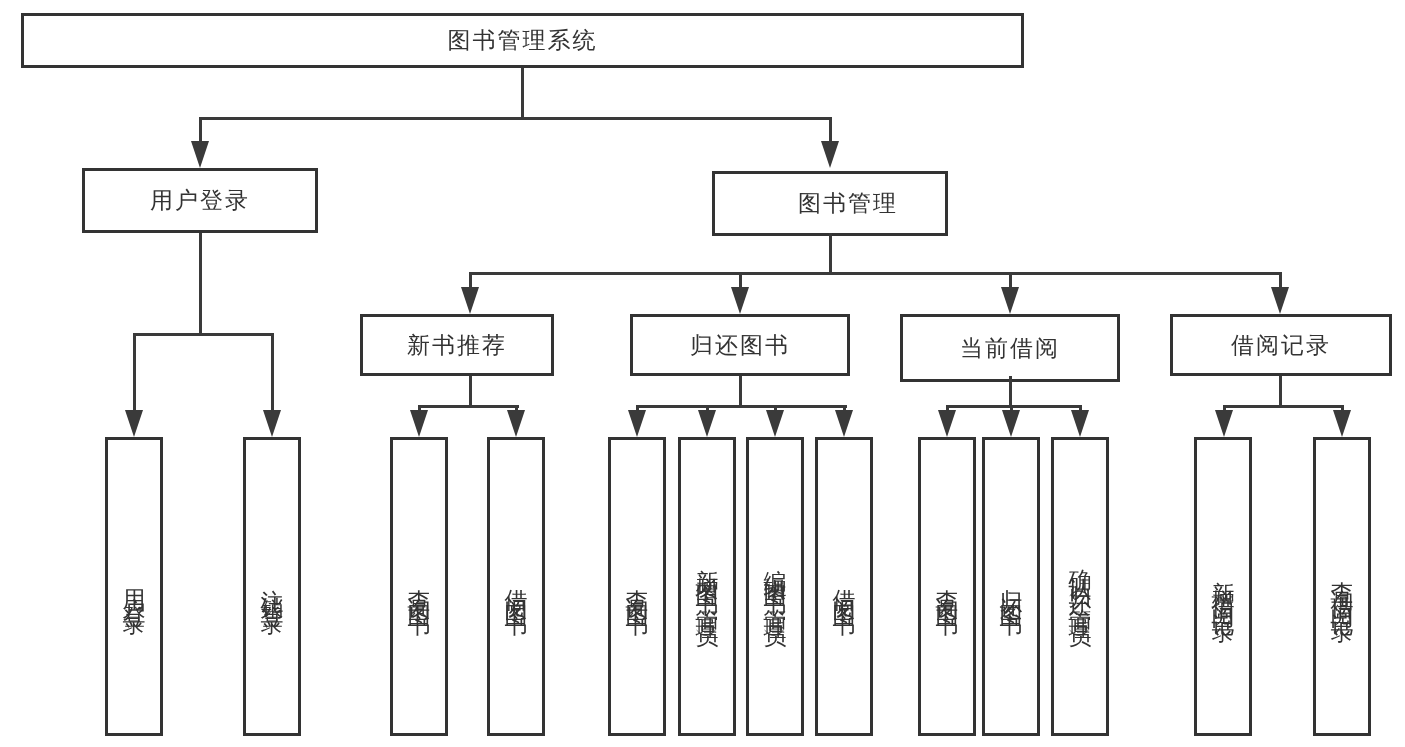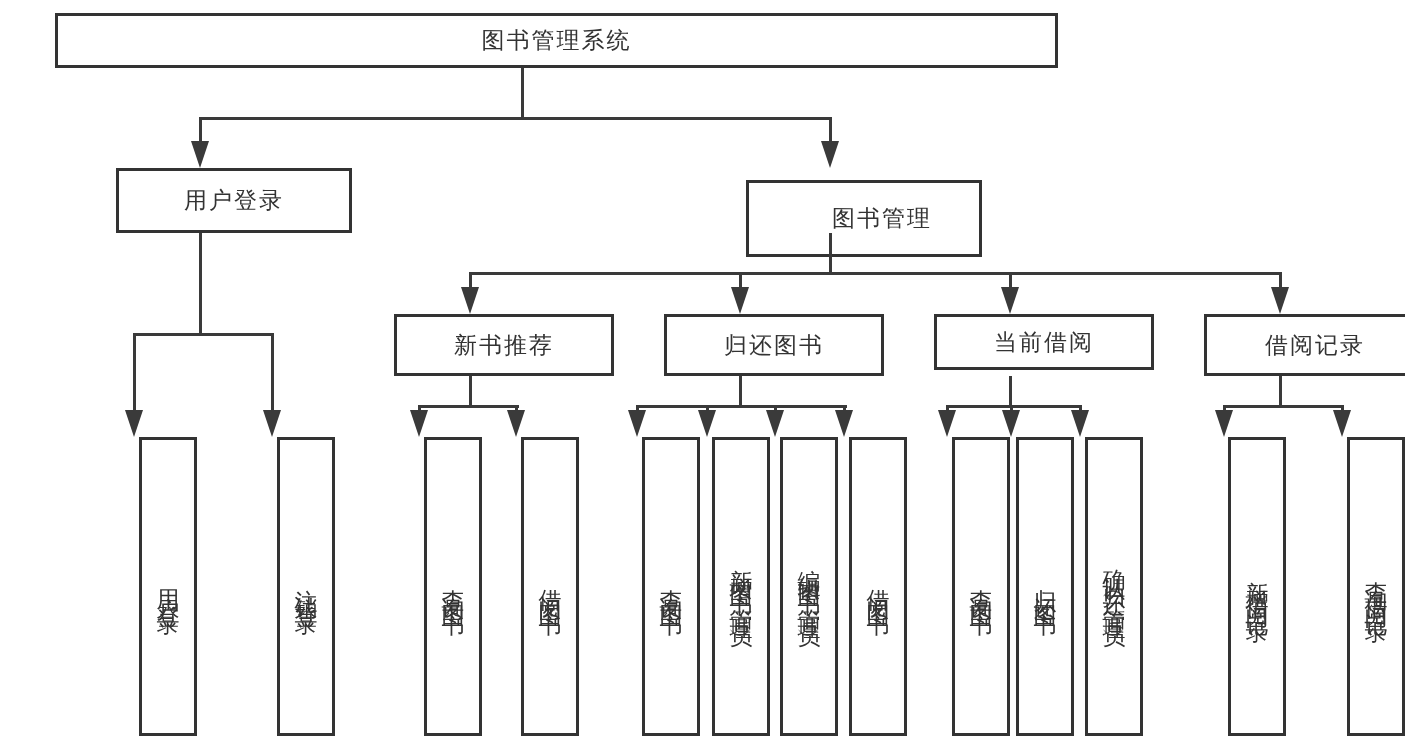--- a/index.html
+++ b/index.html
@@ -12,21 +12,20 @@
   }
   .box {
     position:absolute;
     box-sizing:border-box;
     border:3px solid #333333;
     background:#ffffff;
     display:flex;
     align-items:center;
     justify-content:center;
     color:#333333;
-    margin-left:34px;
   }
   .h-label { font-size:23px; letter-spacing:2px; white-space:nowrap; }
   .v-label {
     writing-mode:vertical-rl;
     text-orientation:mixed;
     font-size:23px;
     letter-spacing:8px;
     line-height:1;
     white-space:nowrap;
   }
@@ -60,21 +59,21 @@
   <div class="vline" style="left:521px; top:68px; height:50px;"></div>
   <div class="hline" style="left:199px; top:117px; width:632px;"></div>
   <div class="vline" style="left:199px; top:117px; height:26px;"></div>
   <div class="vline" style="left:829px; top:117px; height:26px;"></div>
   <div class="arrow" style="left:191px; top:141px;"></div>
   <div class="arrow" style="left:821px; top:141px;"></div>
 
   <div class="box" style="left:82px; top:168px; width:236px; height:65px;">
     <span class="h-label">用户登录</span>
   </div>
-  <div class="box" style="left:712px; top:180px; width:236px; height:77px;padding-left:36px;">
+  <div class="box" style="left:712px; top:171px; width:236px; height:65px;padding-left:36px;">
     <span class="h-label">图书管理</span>
   </div>
 
   <div class="vline" style="left:199px; top:233px; height:102px;"></div>
   <div class="hline" style="left:133px; top:333px; width:141px;"></div>
   <div class="vline" style="left:133px; top:333px; height:80px;"></div>
   <div class="vline" style="left:271px; top:333px; height:80px;"></div>
   <div class="arrow" style="left:125px; top:410px;"></div>
   <div class="arrow" style="left:263px; top:410px;"></div>
 
@@ -82,27 +81,27 @@
   <div class="hline" style="left:469px; top:272px; width:813px;"></div>
   <div class="vline" style="left:469px; top:272px; height:18px;"></div>
   <div class="vline" style="left:739px; top:272px; height:18px;"></div>
   <div class="vline" style="left:1009px; top:272px; height:18px;"></div>
   <div class="vline" style="left:1279px; top:272px; height:18px;"></div>
   <div class="arrow" style="left:461px; top:287px;"></div>
   <div class="arrow" style="left:731px; top:287px;"></div>
   <div class="arrow" style="left:1001px; top:287px;"></div>
   <div class="arrow" style="left:1271px; top:287px;"></div>
 
-  <div class="box" style="left:360px; top:314px; width:220px; height:62px;">
+  <div class="box" style="left:360px; top:314px; width:194px; height:62px;">
     <span class="h-label">新书推荐</span>
   </div>
   <div class="box" style="left:630px; top:314px; width:220px; height:62px;">
     <span class="h-label">归还图书</span>
   </div>
-  <div class="box" style="left:900px; top:314px; width:220px; height:56px;">
+  <div class="box" style="left:900px; top:314px; width:220px; height:68px;">
     <span class="h-label">当前借阅</span>
   </div>
   <div class="box" style="left:1170px; top:314px; width:222px; height:62px;">
     <span class="h-label">借阅记录</span>
   </div>
 
   <div class="vline" style="left:469px; top:376px; height:31px;"></div>
   <div class="hline" style="left:418px; top:405px; width:101px;"></div>
   <div class="vline" style="left:418px; top:405px; height:9px;"></div>
   <div class="vline" style="left:515px; top:405px; height:9px;"></div>

